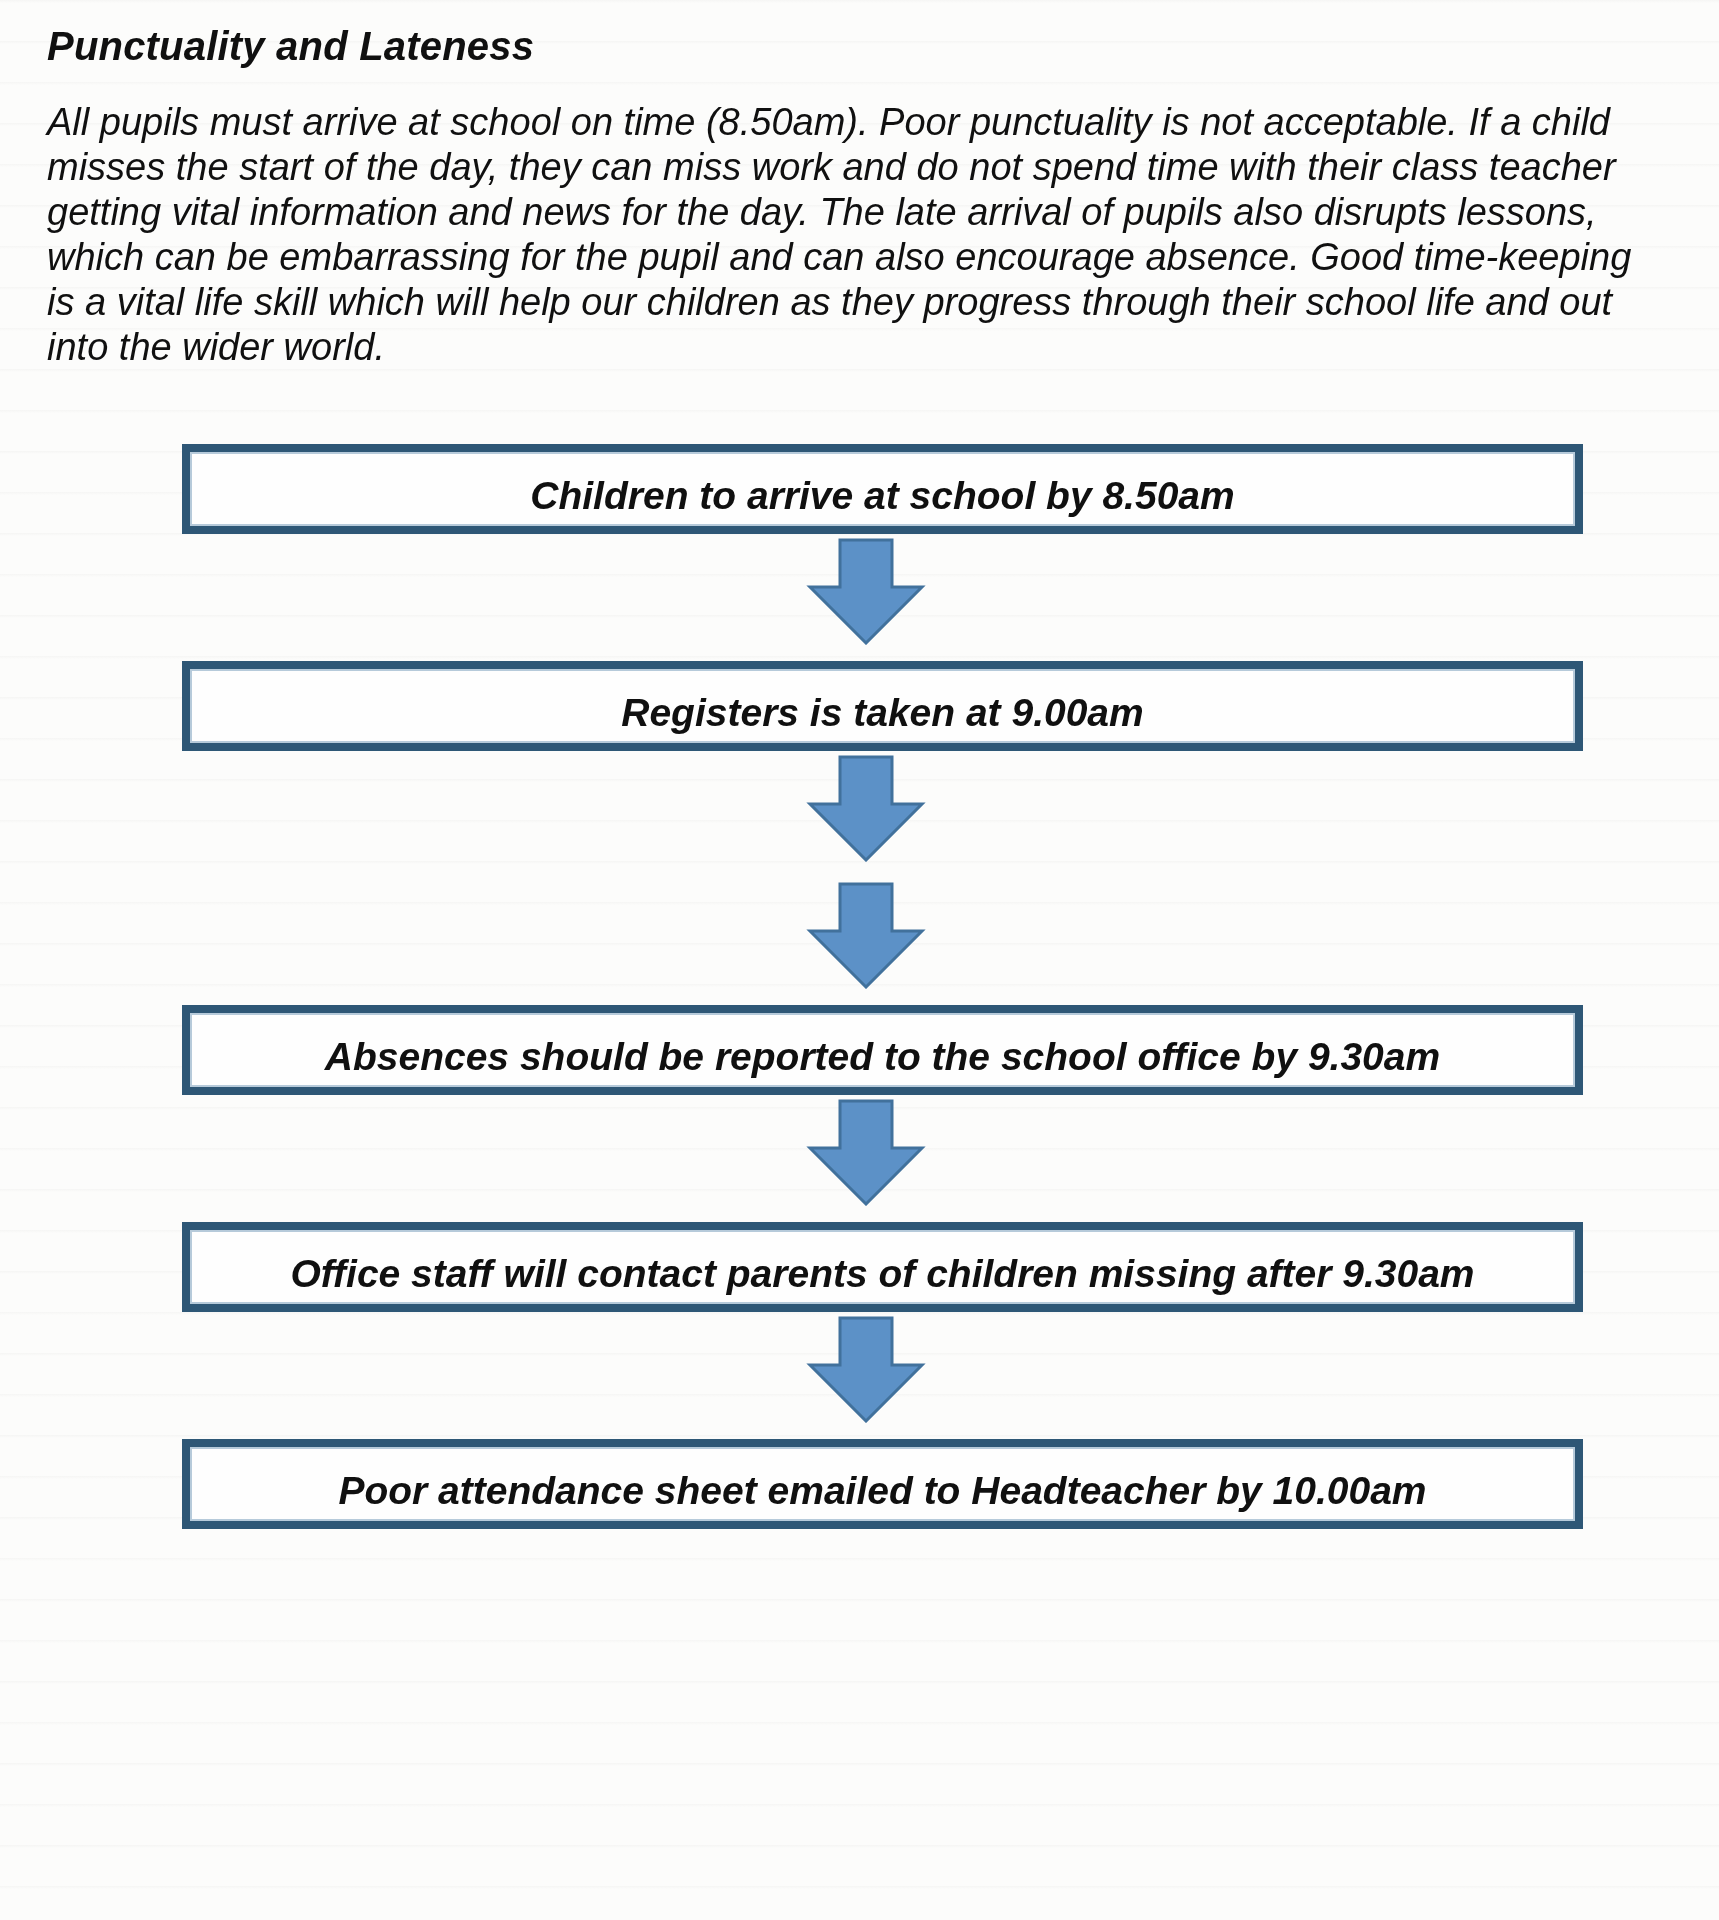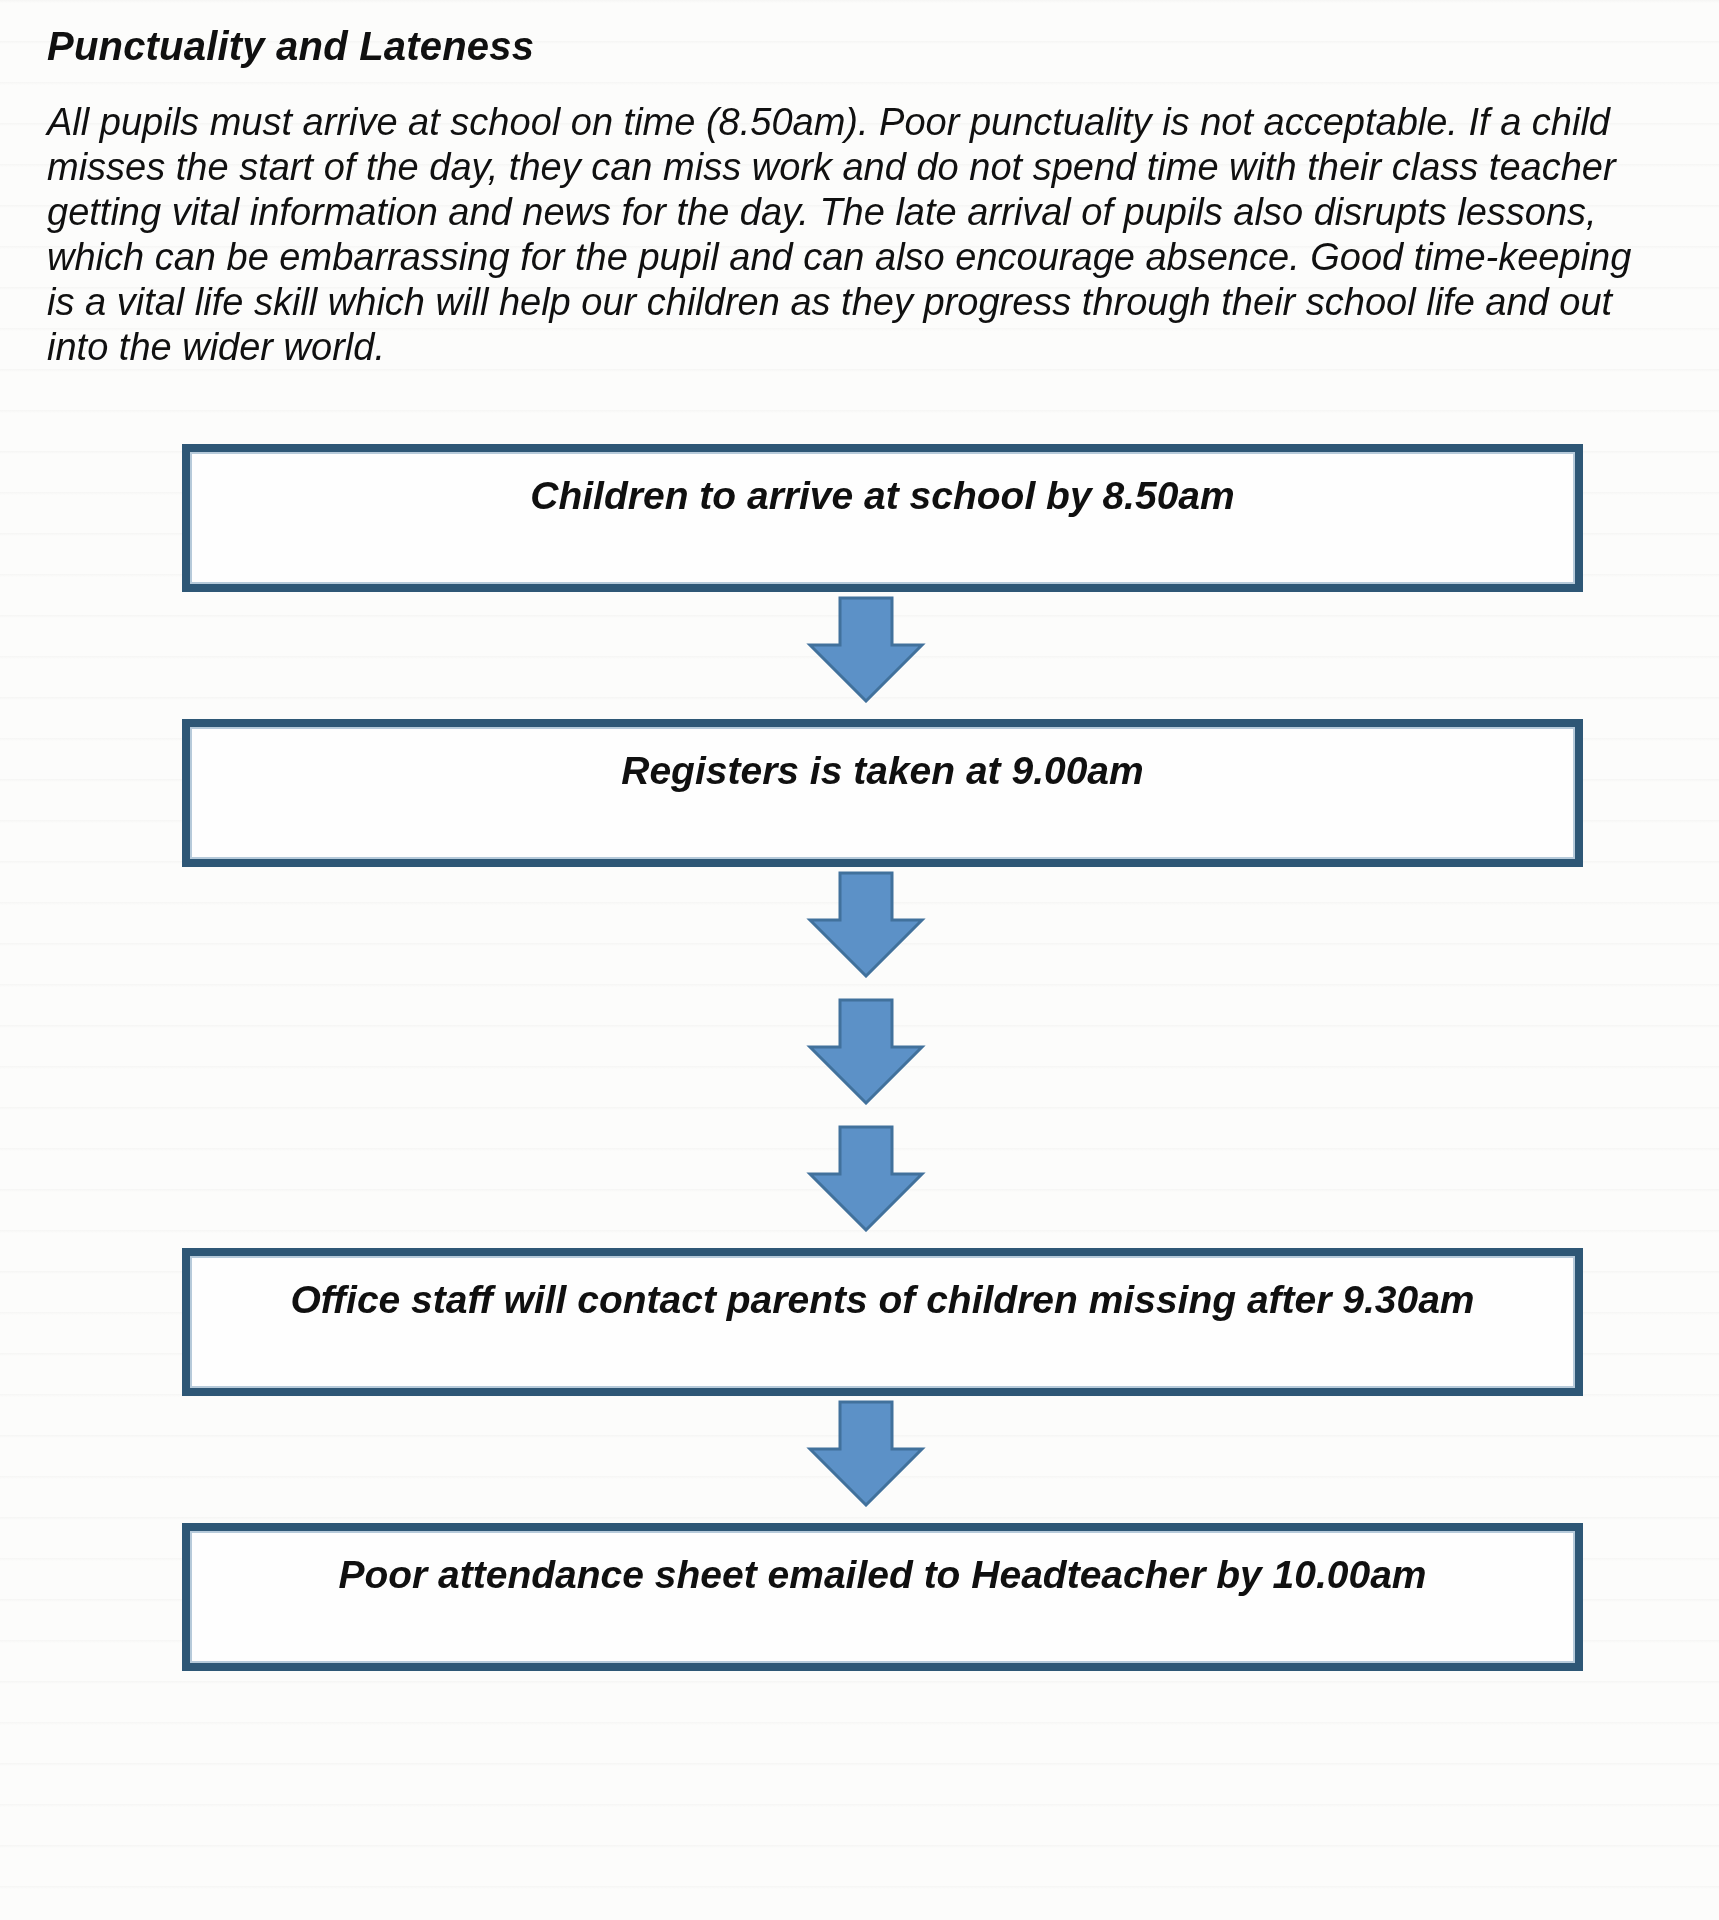--- a/index.html
+++ b/index.html
@@ -42,21 +42,21 @@
     line-height: 45px;
     letter-spacing: 0px;
   }
   .flowchart {
     margin-top: 74px;
     margin-left: 135px; 
     width: 1401px;
   }
   .flow-box {
     width: 1401px;
-    height: 148px;
+    height: 90px;
     border: 8px solid var(--box-border);
     background: #fefefe;
     box-shadow: inset 0 0 0 2px rgba(122,158,188,0.55);
     text-align: center;
   }
   .flow-label {
     display: block;
     padding-top: 22px;
     font-size: 39px;
     line-height: 44px;
@@ -110,20 +110,23 @@
       </svg>
     </div>
 
 
     <div class="flow-arrow">
       <svg width="126" height="107" viewBox="0 0 126 107" aria-hidden="true">
         <path d="M37,2 H89 V49 H119 L63,105 L7,49 H37 Z"></path>
       </svg>
     </div>
 
+    <div class="flow-box">
+      <span class="flow-label">Absences should be reported to the school office by 9.30am</span>
+    </div>
 
     <div class="flow-arrow">
       <svg width="126" height="107" viewBox="0 0 126 107" aria-hidden="true">
         <path d="M37,2 H89 V49 H119 L63,105 L7,49 H37 Z"></path>
       </svg>
     </div>
 
     <div class="flow-box">
       <span class="flow-label">Office staff will contact parents of children missing after 9.30am</span>
     </div>

